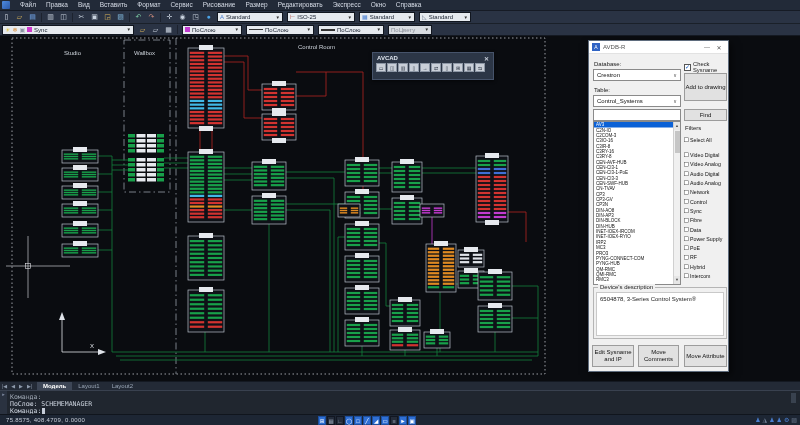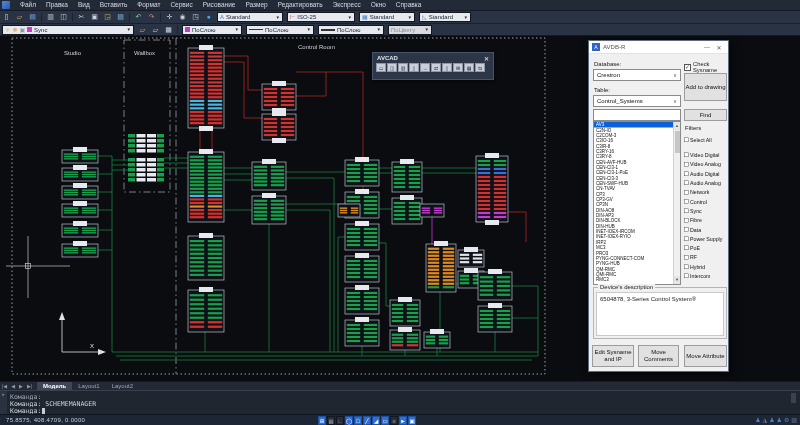--- a/index.html
+++ b/index.html
@@ -937,21 +937,21 @@
         <div class="tab active">Модель</div>
         <div class="tab">Layout1</div>
         <div class="tab">Layout2</div>
       </div>
   </div>
 
   <div class="cmdwin">
     <div class="cmd-gutter">▸</div>
     <div id="cmd-lines">
         <div class="cmdline" style="top: 2px;">Команда:</div>
-        <div class="cmdline bright" style="top: 9px;">Команда: SCHEMEMANAGER</div>
+        <div class="cmdline bright" style="top: 9px;">ПоСлою: SCHEMEMANAGER</div>
         <div class="cmdline bright" style="top: 16px;">Команда:<span class="caret"></span></div>
       </div>
     <div class="cmdscroll"></div>
   </div>
 
   <div class="statusbar">
     <div class="coords">75.8575, 408.4709, 0.0000</div>
     <div class="toggles" id="status-toggles">
         <div class="tgl on">⊞</div>
         <div class="tgl">▦</div>

